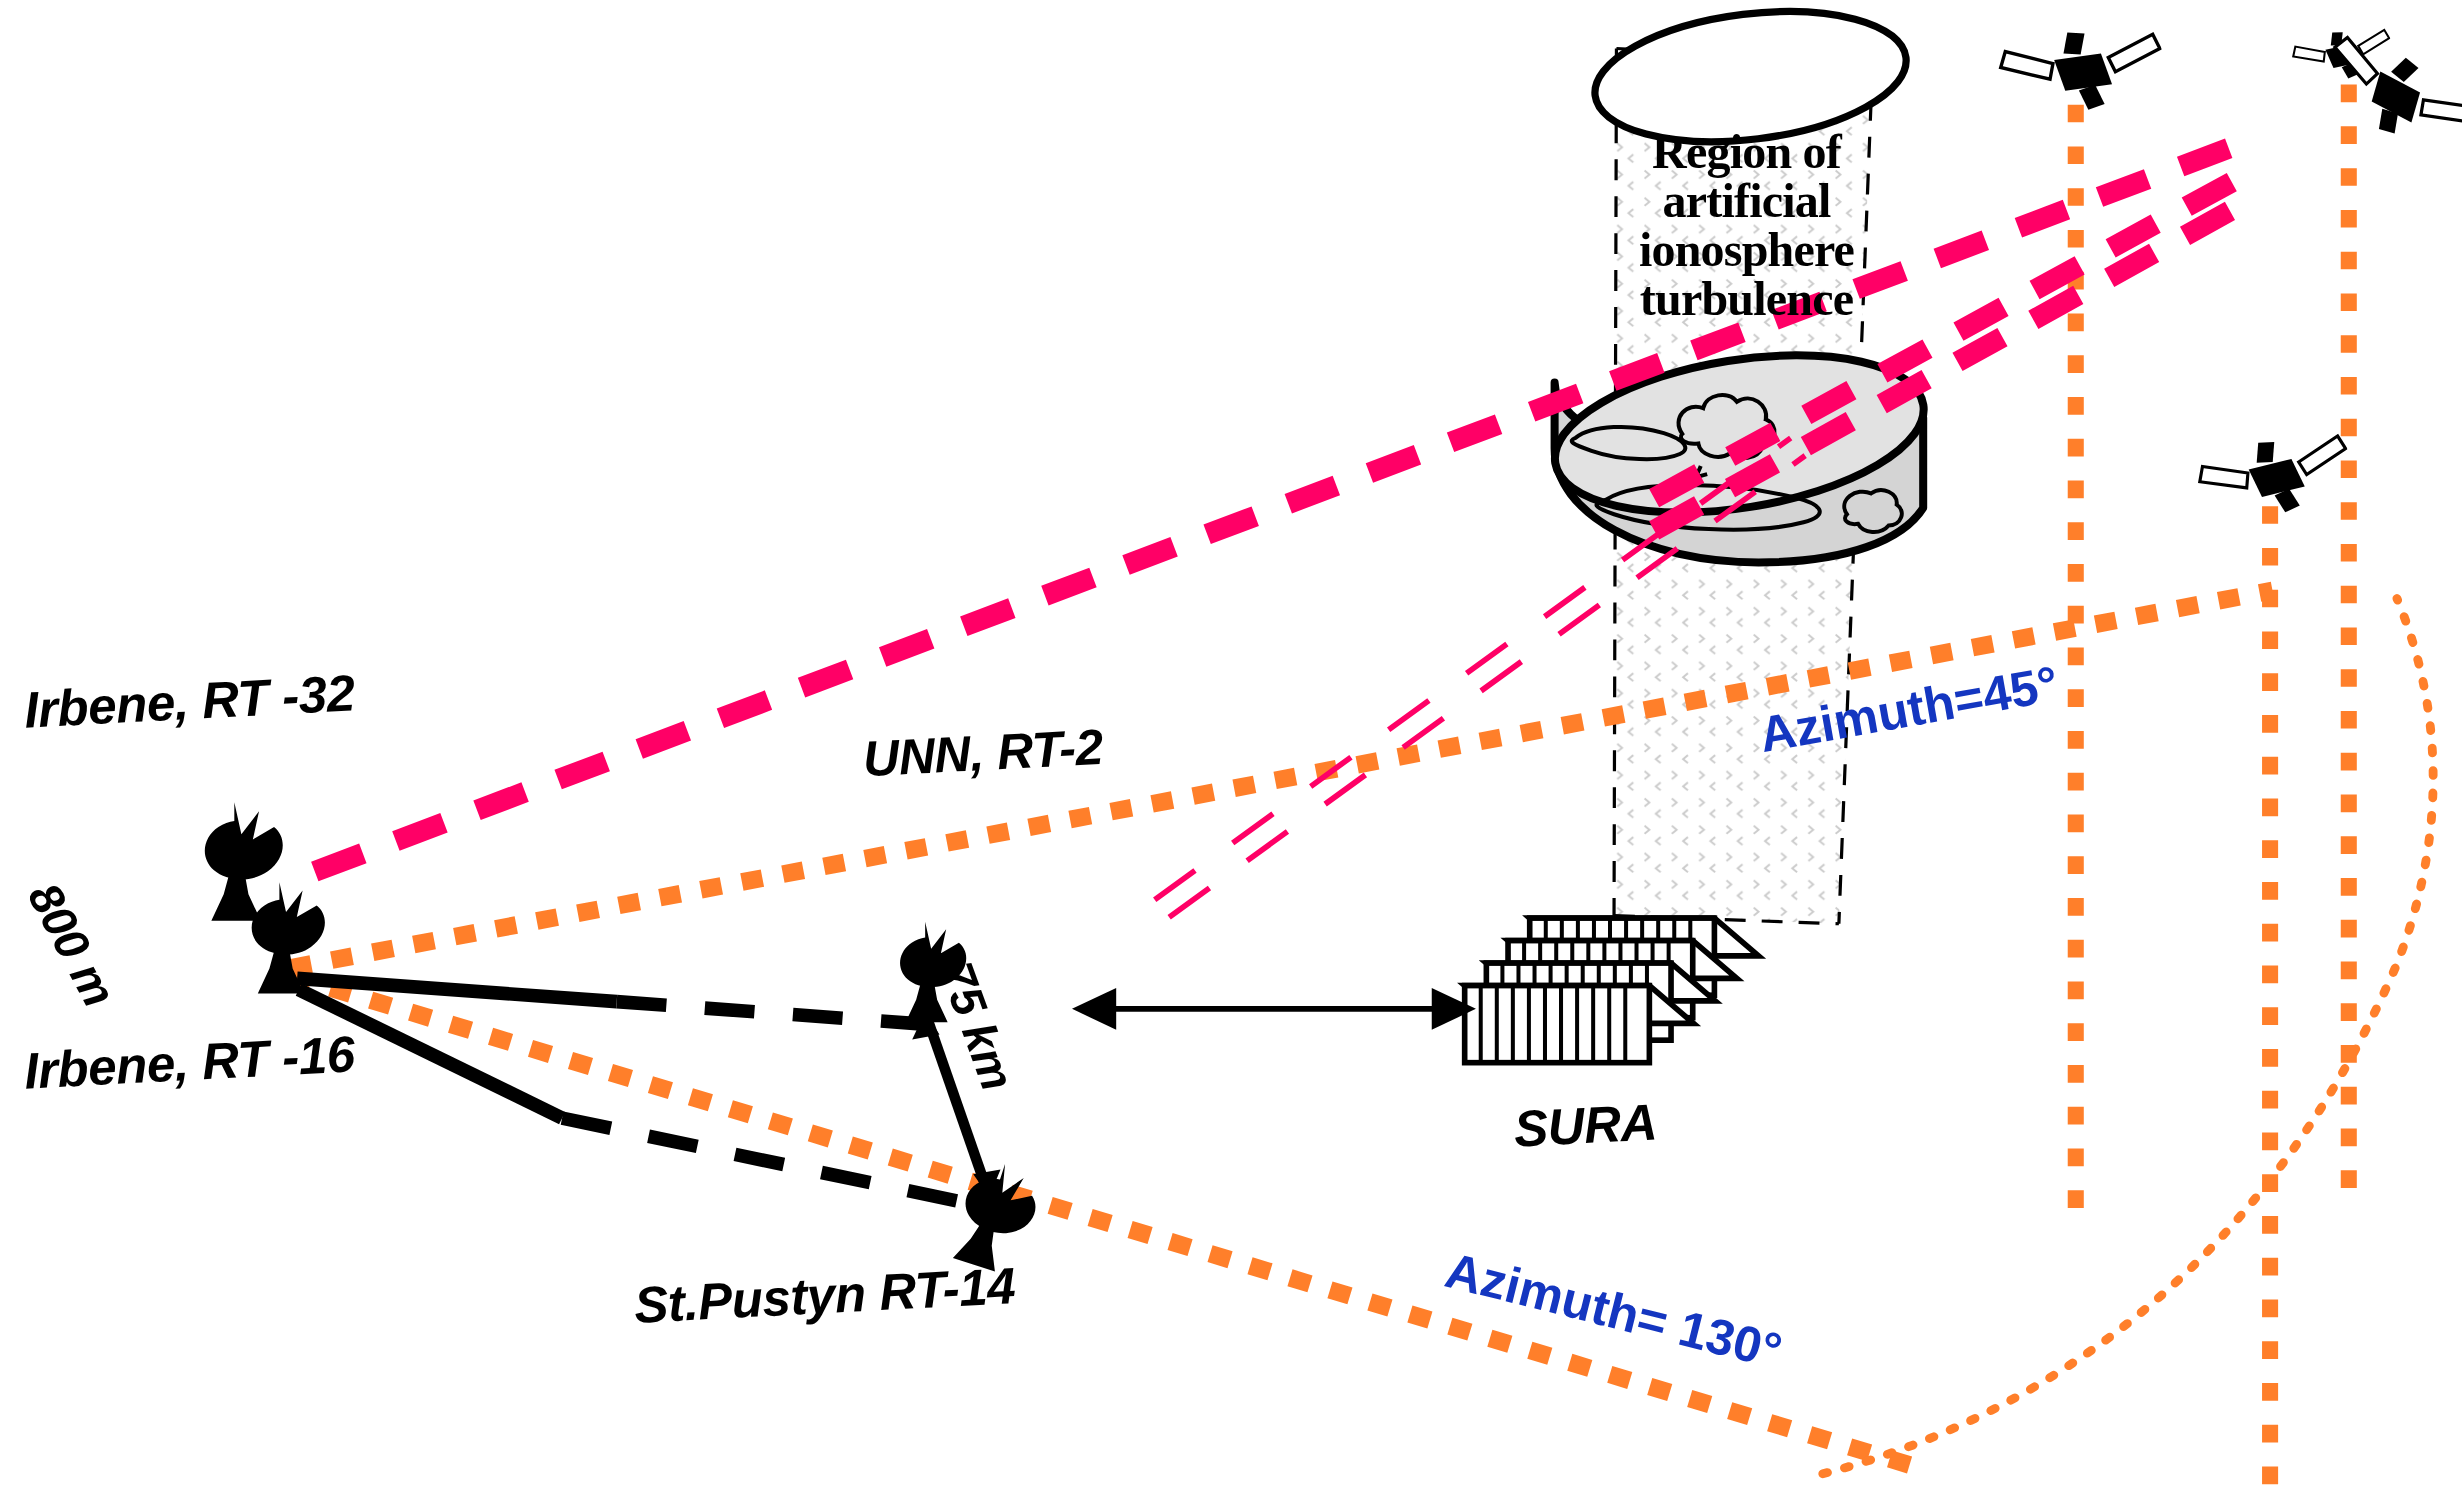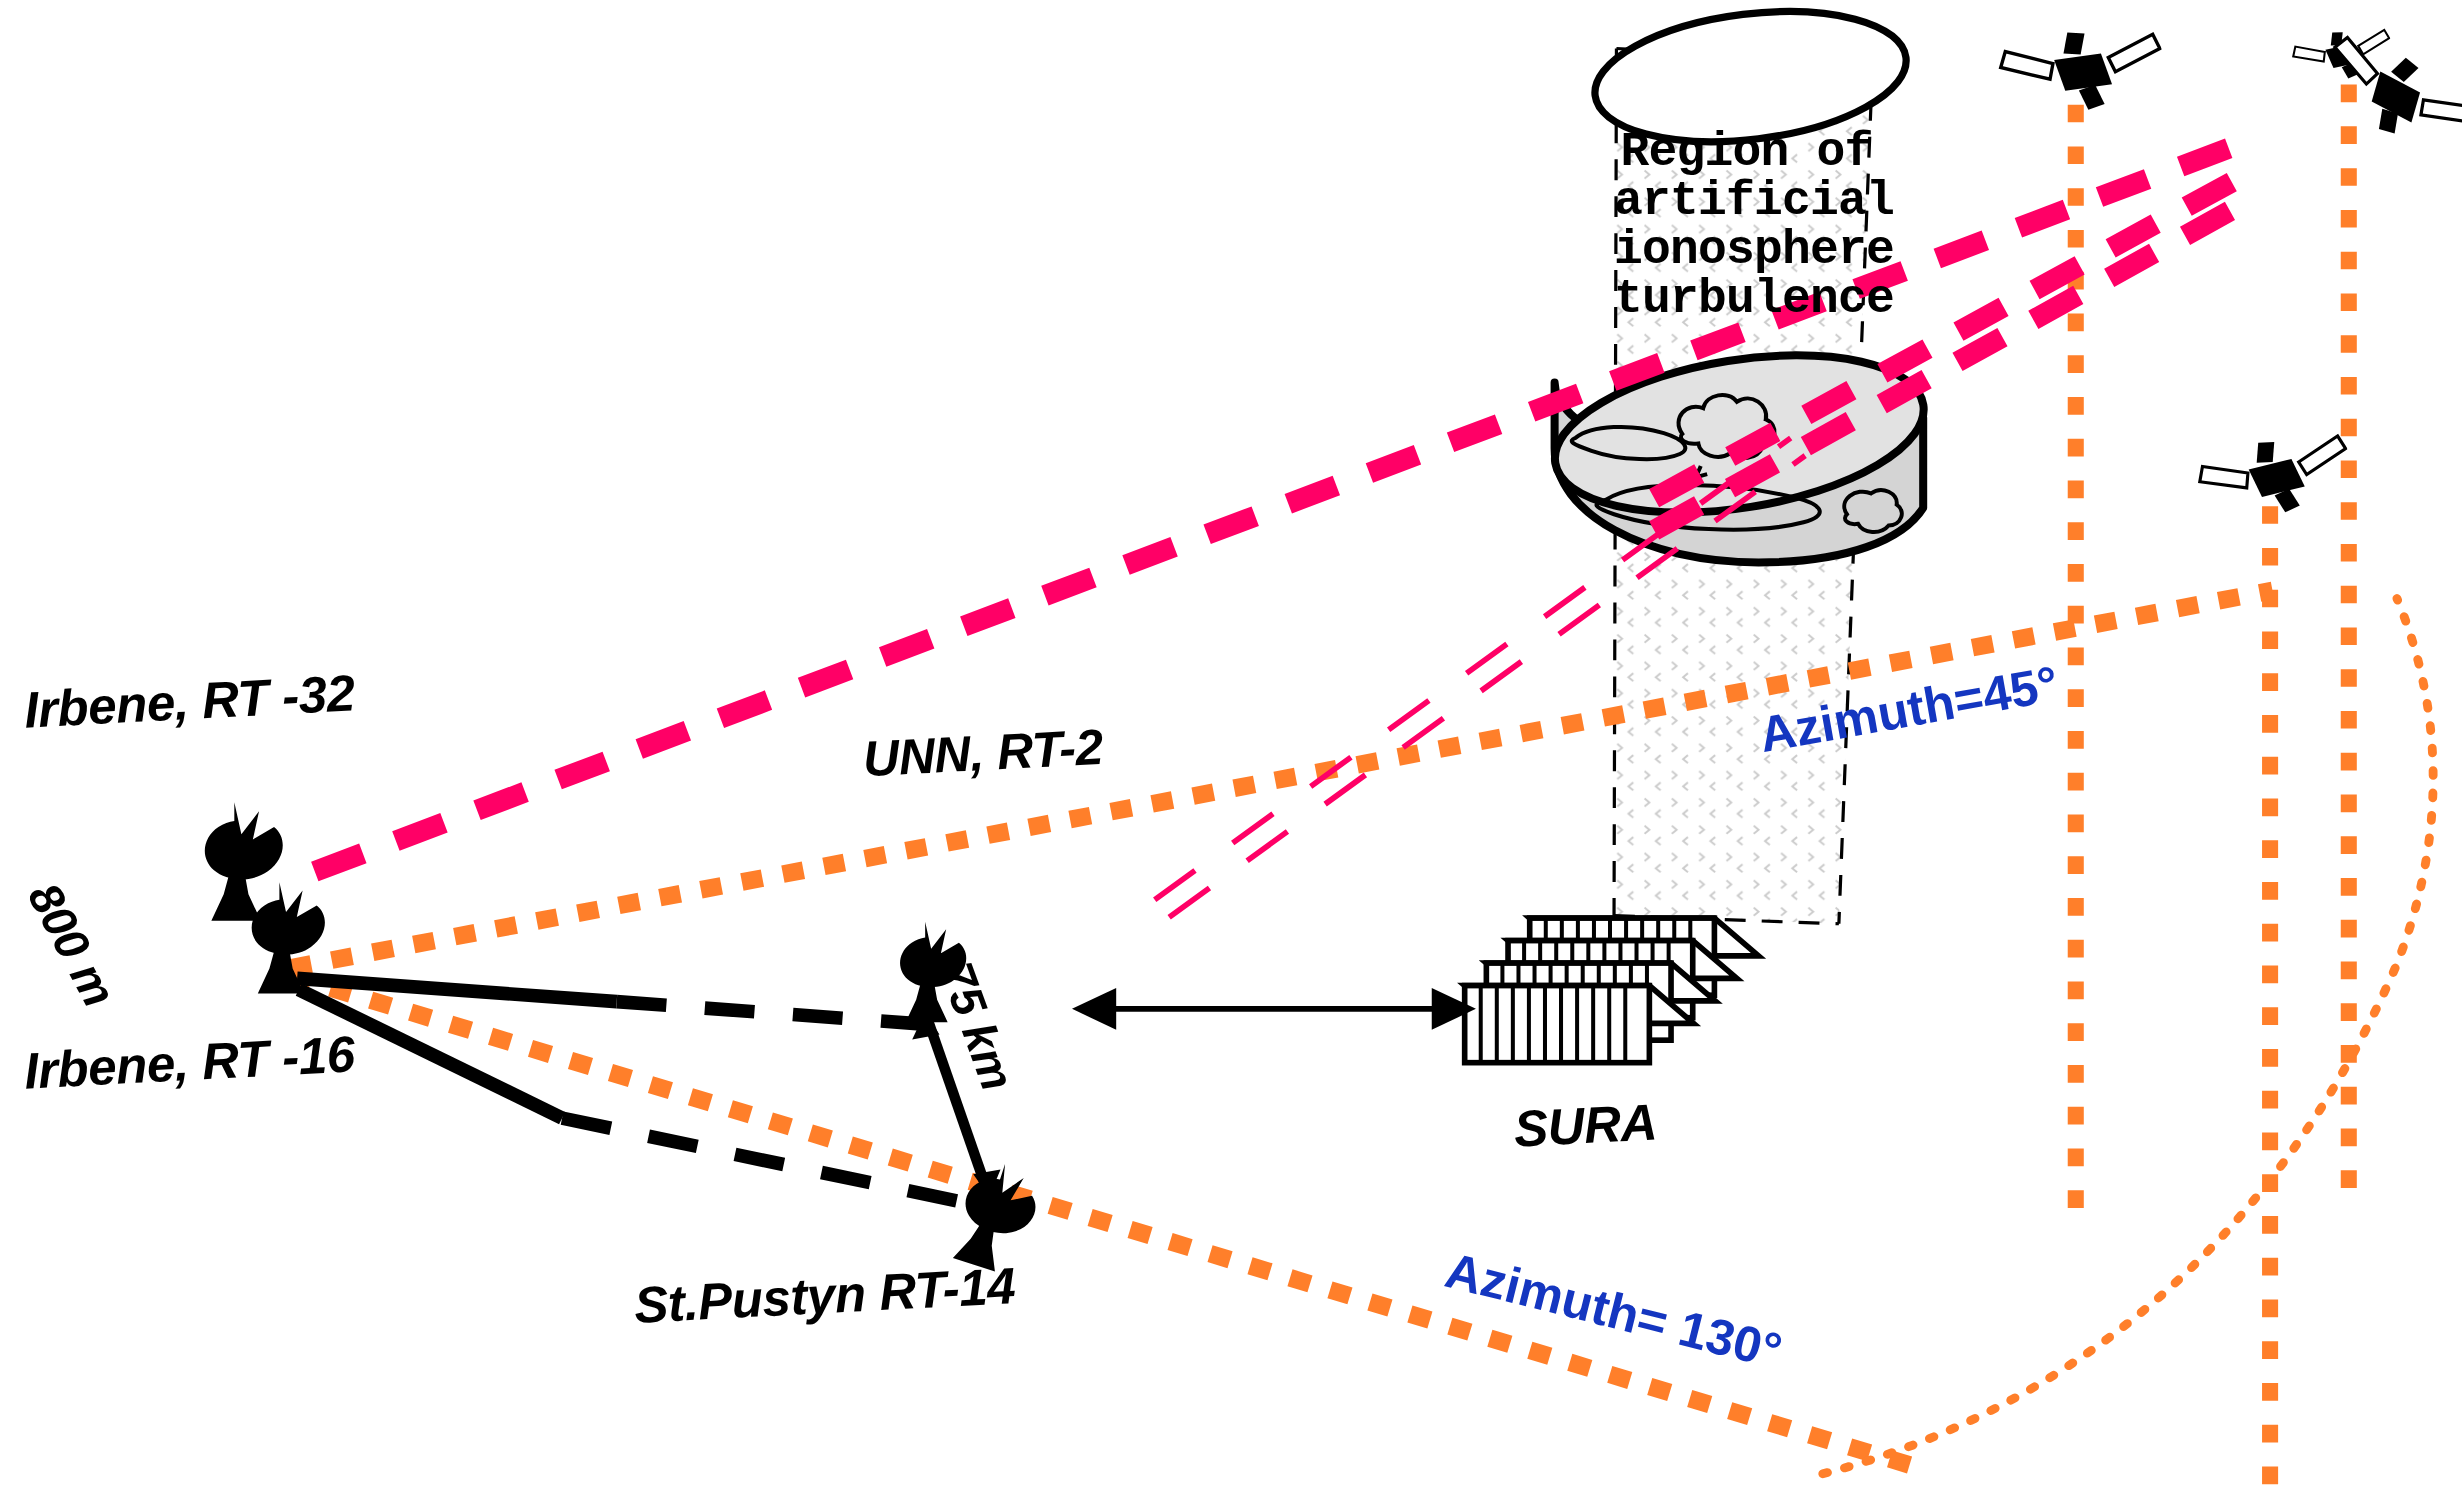--- a/index.html
+++ b/index.html
@@ -26,21 +26,21 @@
   }
   .azm {
     position: absolute;
     font-family: "Liberation Sans", sans-serif;
     font-weight: bold;
     color: #1436C0;
     white-space: nowrap;
   }
   .region-text {
     position: absolute;
-    font-family: Liberation Mono, monospace;
+    font-family: Liberation Serif, serif;
     font-weight: bold;
     font-style: normal;
     color: #000000;
     text-align: center;
     line-height: 1.02;
     letter-spacing: -0.8px;
     white-space: pre-line;
   }
 </style>
 </head>

